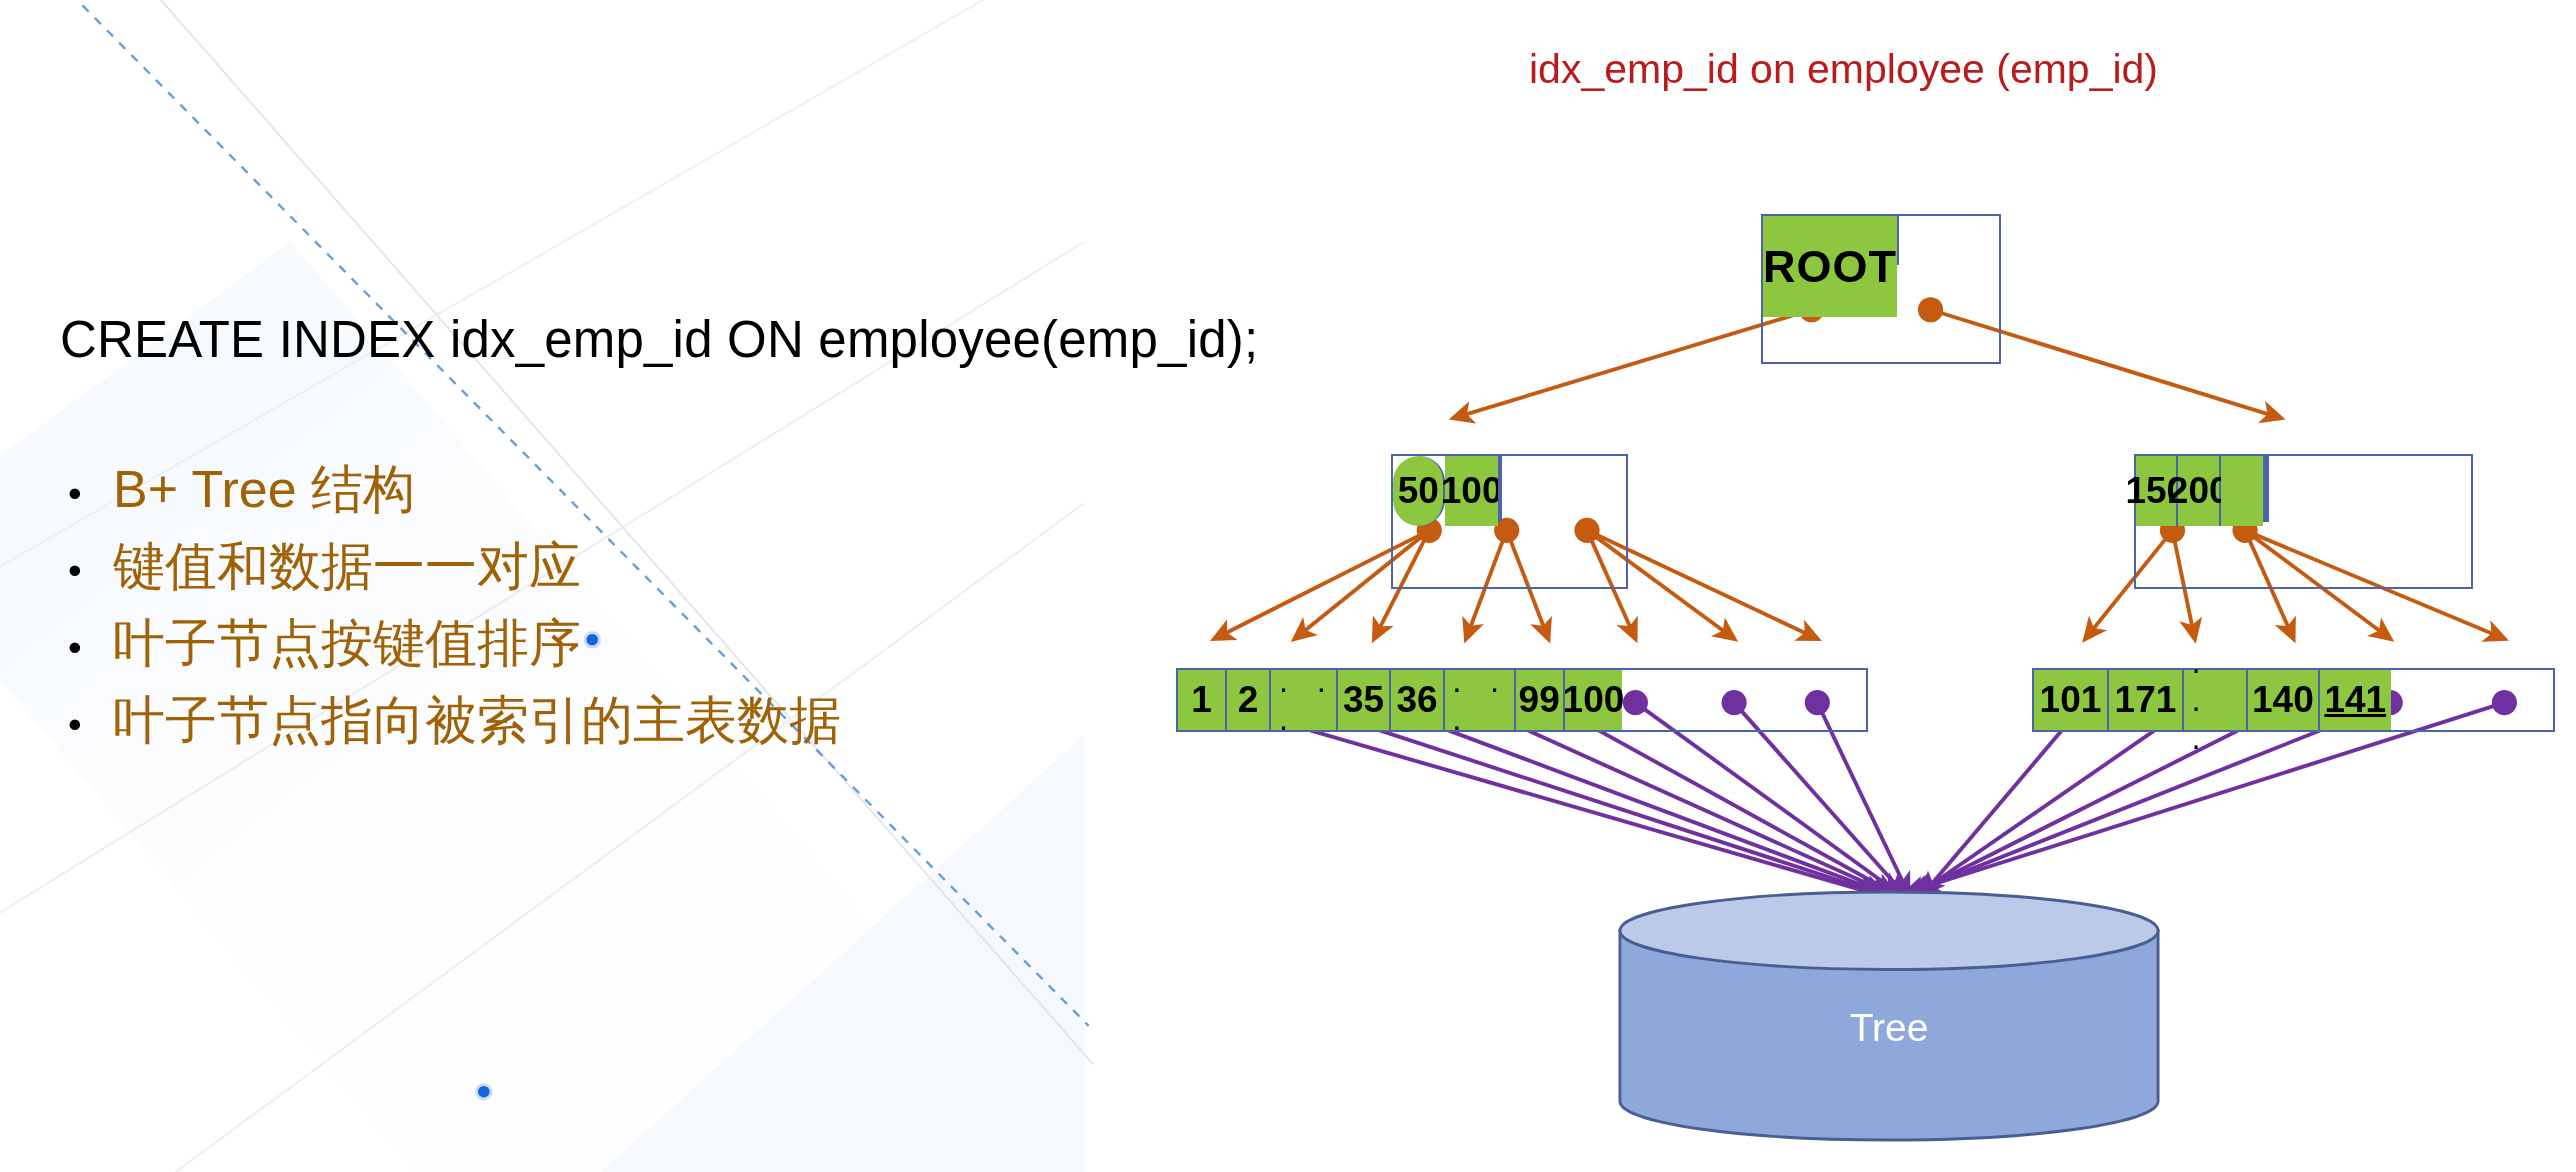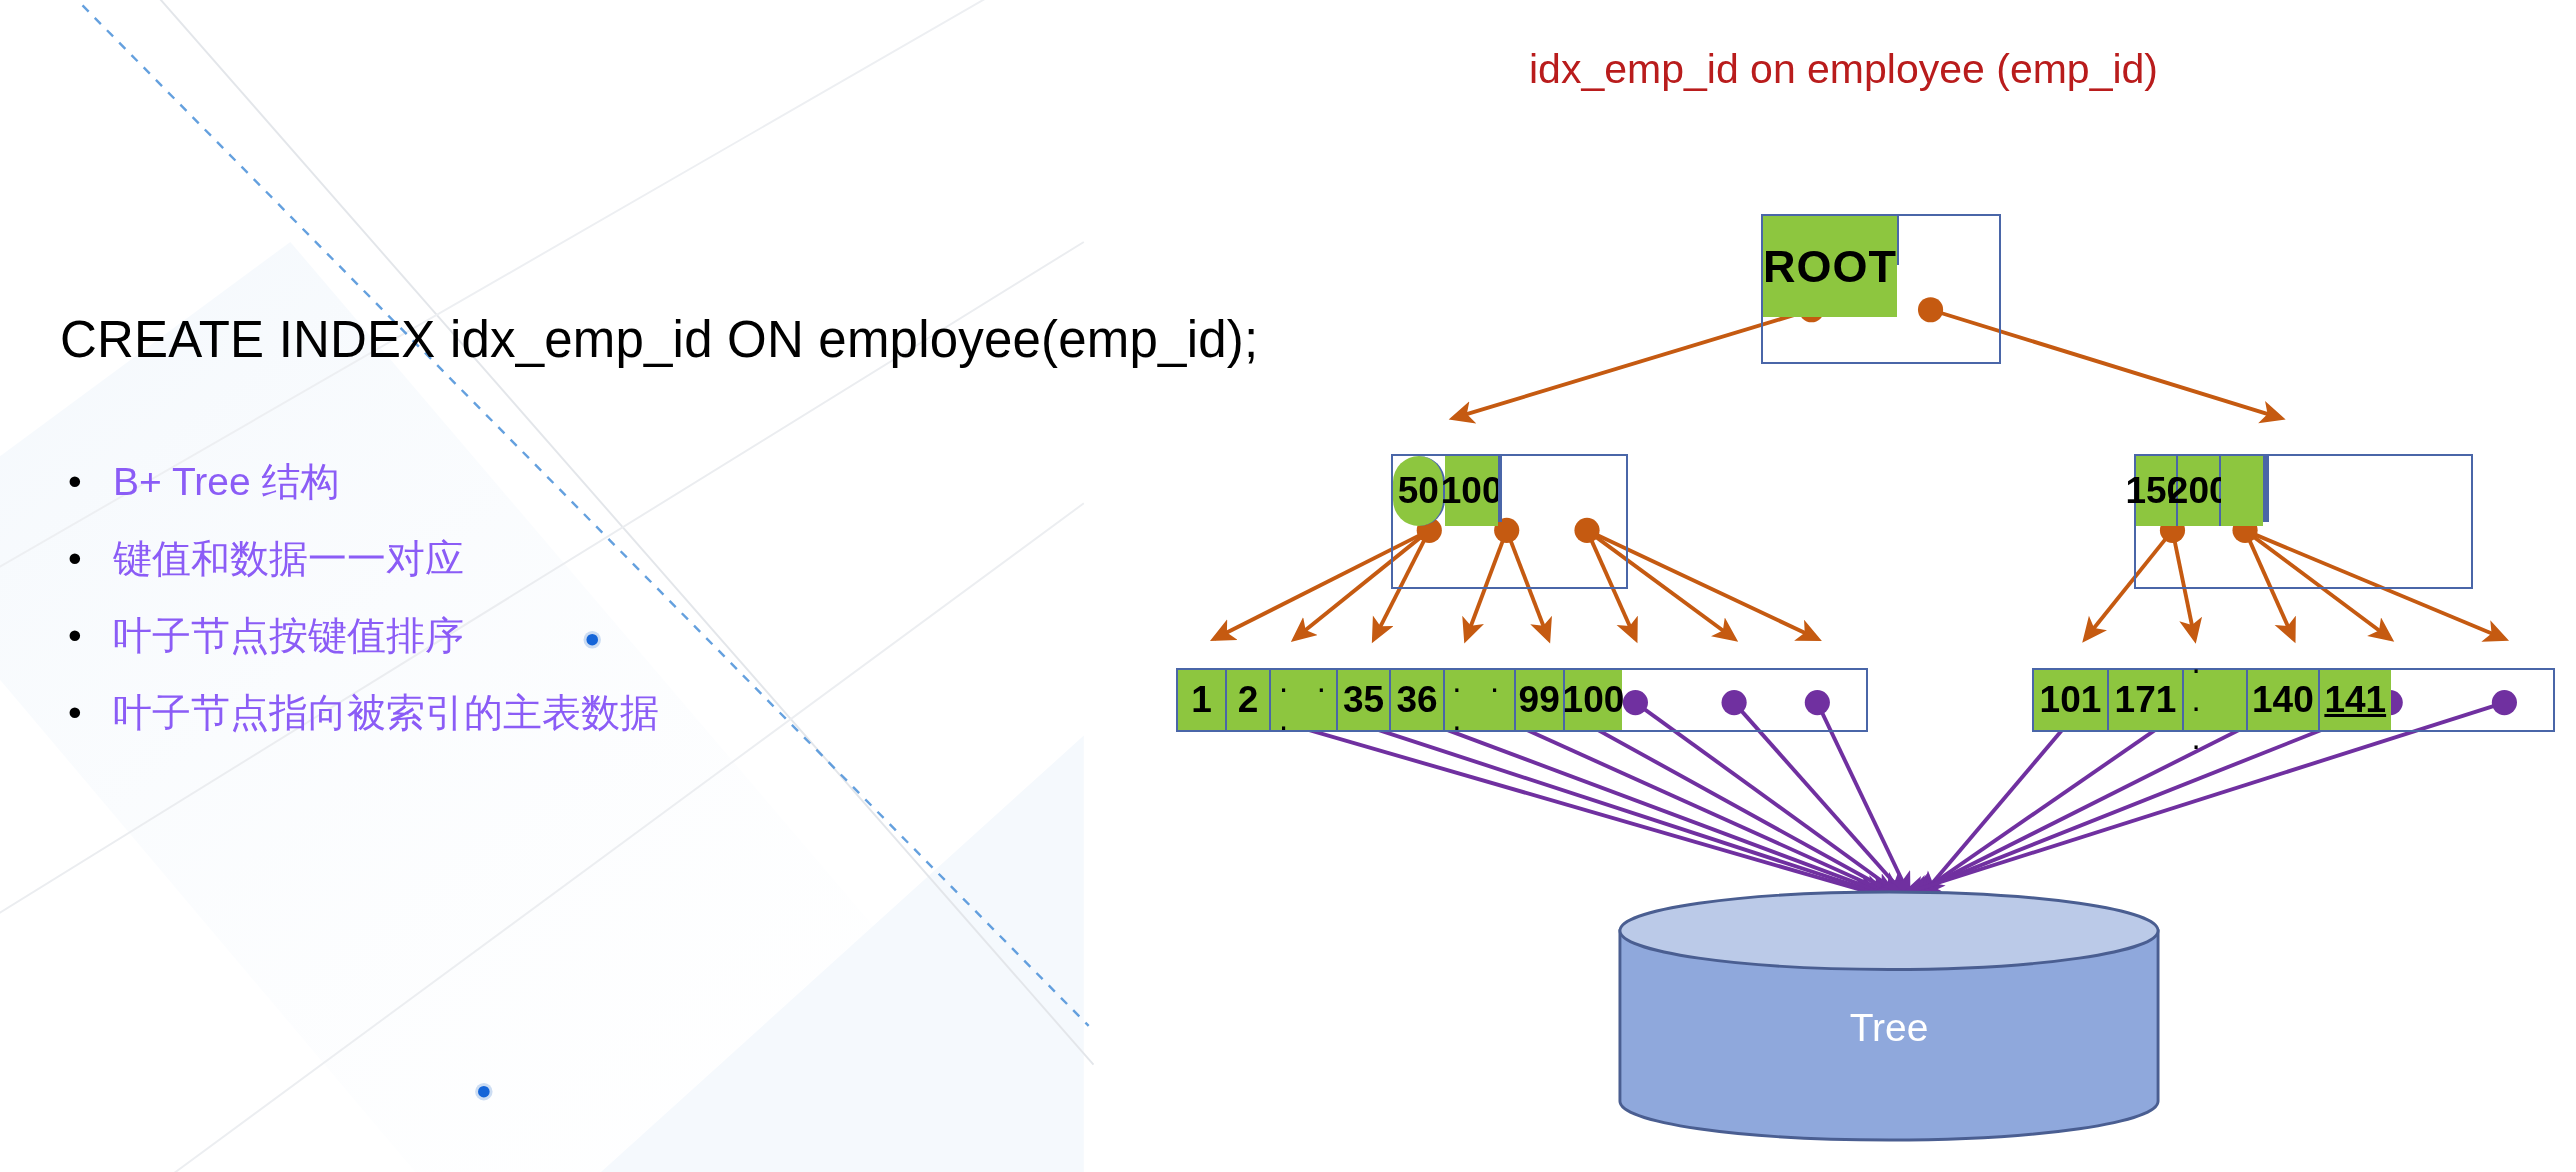--- a/index.html
+++ b/index.html
@@ -48,22 +48,22 @@
   }
   .bullet-dot {
     width: 45px;
     flex: 0 0 45px;
     font-size: 39px;
     line-height: 1;
     color: #000000;
     text-align: left;
   }
   .bullet-text {
-    font-size: 39px;
-    color: #8b5cf6;
+    font-size: 52px;
+    color: #a16207;
     white-space: nowrap;
   }
   
   #diagram {
     position: absolute;
     left: 0; top: 0;
     width: 2576px; height: 1173px;
   }
   #diagram-title {
     position: absolute;

